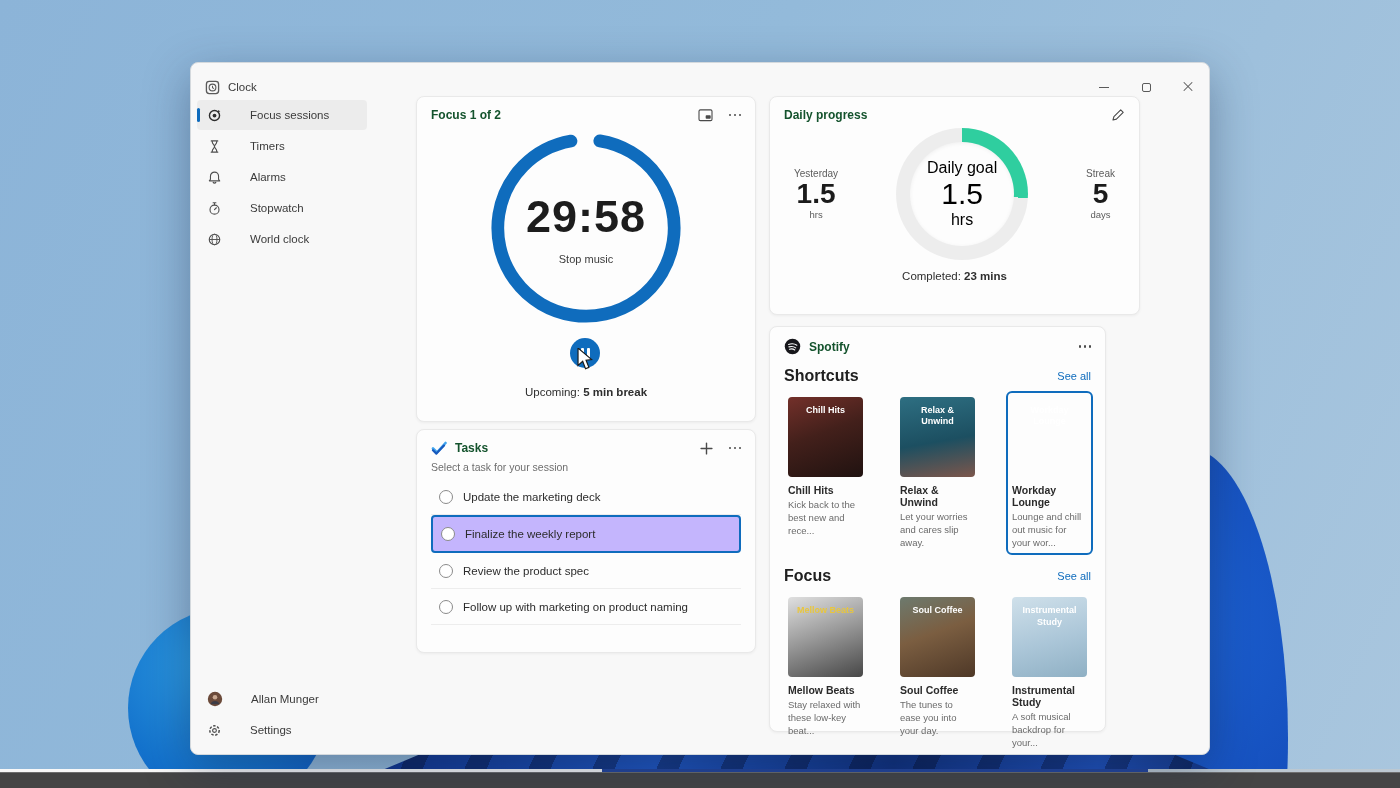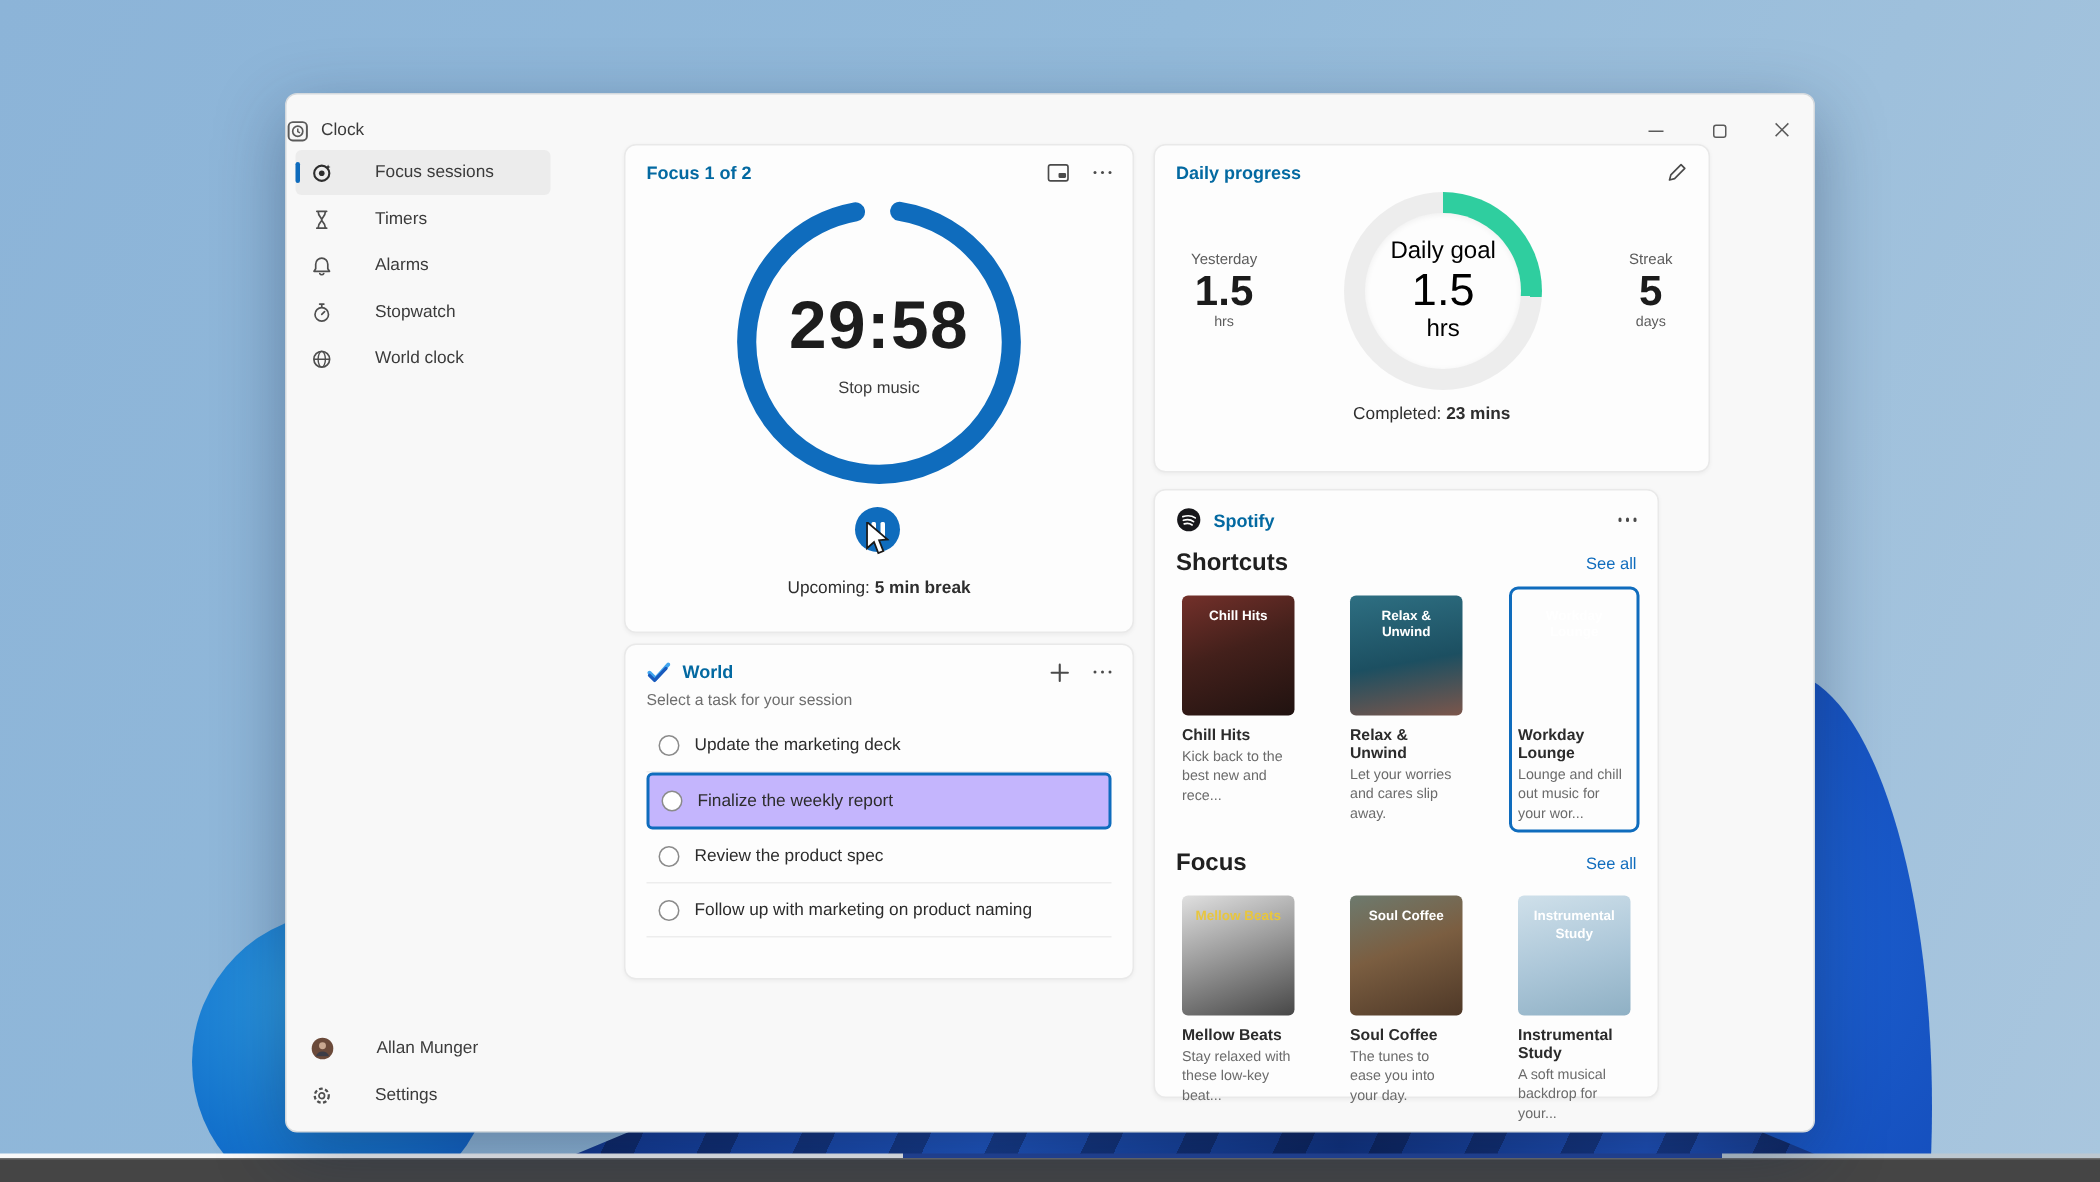--- a/index.html
+++ b/index.html
@@ -16,21 +16,21 @@
                repeating-linear-gradient(115deg, rgba(5,10,40,.35) 0 20px, rgba(255,255,255,0) 20px 58px);
     background-blend-mode:multiply;
     clip-path:polygon(2% 100%, 9% 22%, 91% 0, 100% 100%, 0 100%); }
   .progress-line { position:absolute; left:0; top:769px; width:1400px; height:3px;
     background:linear-gradient(to right,#f8f8f8 0 43%,#23449c 43% 82%,#bcc8d1 82%); }
   .bottom-bar { position:absolute; left:0; top:772px; width:1400px; height:16px; background:#454545; border-top:1px solid #6e6e6e; }
 
   
   .window { position:absolute; left:190px; top:62px; width:1020px; height:693px; background:#f8f8f8;
     border:1px solid #d4d9dd; border-radius:8px; box-shadow:0 14px 46px rgba(20,40,70,.38); overflow:hidden; }
-  .titlebar { display:flex; align-items:center; height:48px; }
+  .titlebar { display:flex; align-items:center; height:48px; padding-left:14px; }
   .titlebar .app-title { font-size:11.5px; color:#3a3a3a; margin-left:8px; }
   .win-controls { margin-left:auto; display:flex; height:34px; }
   .win-btn { width:42px; height:34px; display:flex; align-items:center; justify-content:center; }
   .min-glyph { width:10px; height:1px; background:#5a5a5a; }
   .max-glyph { width:9px; height:9px; border:1px solid #5a5a5a; border-radius:2px; }
   .close-glyph { position:relative; width:10px; height:10px; }
   .close-glyph:before,.close-glyph:after { content:""; position:absolute; left:-1px; top:4px; width:12px; height:1px; background:#5a5a5a; }
   .close-glyph:before { transform:rotate(45deg); } .close-glyph:after { transform:rotate(-45deg); }
 
   
@@ -38,21 +38,21 @@
   .side-item { position:relative; display:flex; align-items:center; gap:28px; height:30px; margin:1px 6px; padding-left:10px;
     border-radius:4px; font-size:11.5px; color:#3b3b3b; }
   .side-item.selected { background:#ececec; }
   .side-item.selected .accent-pill { position:absolute; left:0; top:8px; width:3px; height:14px; border-radius:2px; background:#0f6cbd; }
   .side-item svg { flex:0 0 auto; }
   .side-footer { position:absolute; left:0; bottom:8px; width:100%; }
 
   
   .card { position:absolute; background:#fdfdfd; border:1px solid #e9e9e9; border-radius:8px; box-shadow:0 1px 3px rgba(0,0,0,.05); }
   .card-head { display:flex; align-items:center; padding:11px 14px 4px 14px; }
-  .card-title { font-size:12px; font-weight:700; color:#0369a1; }
+  .card-title { font-size:12px; font-weight:700; color:#14532d; }
   .head-actions { margin-left:auto; display:flex; align-items:center; gap:16px; }
   .dots { display:flex; gap:2.5px; align-items:center; }
   .dots i { width:2.5px; height:2.5px; border-radius:50%; background:#4a4a4a; }
 
   .focus-card { left:225px; top:33px; width:340px; height:326px; }
   .ring-wrap { position:relative; width:196px; height:196px; margin:4px auto 0; }
   .ring-center { position:absolute; inset:0; display:flex; flex-direction:column; align-items:center; justify-content:center; }
   .timer-text { font-size:45px; font-weight:600; color:#1d1d1d; letter-spacing:1px; }
   .stop-music { font-size:11px; color:#3c3c3c; margin-top:10px; }
   .pause-row { position:relative; width:32px; margin:12px auto 0; height:32px; }
@@ -228,21 +228,21 @@
         <span>Upcoming:</span> <b>5 min break</b>
       </div>
     </div>
 
     <div class="card tasks-card">
       <div class="card-head">
         <svg class="todo-logo" width="16" height="14" viewBox="0 0 16 14">
           <path d="M2 7.5l4 4L14.5 2" fill="none" stroke="#41a5ee" stroke-width="2.6" stroke-linecap="round" stroke-linejoin="round"></path>
           <path d="M2 9.2l3.4 3.4L13 4.6" fill="none" stroke="#185abd" stroke-width="2.2" stroke-linecap="round" stroke-linejoin="round"></path>
         </svg>
-        <span class="card-title">World</span>
+        <span class="card-title">Tasks</span>
         <div class="head-actions">
           <svg width="13" height="13" viewBox="0 0 12 12">
             <path d="M6 1v10M1 6h10" stroke="#4a4a4a" stroke-width="1.3" stroke-linecap="round"></path>
           </svg>
           <div class="dots">
               <i></i>
               <i></i>
               <i></i>
             </div>
         </div>

